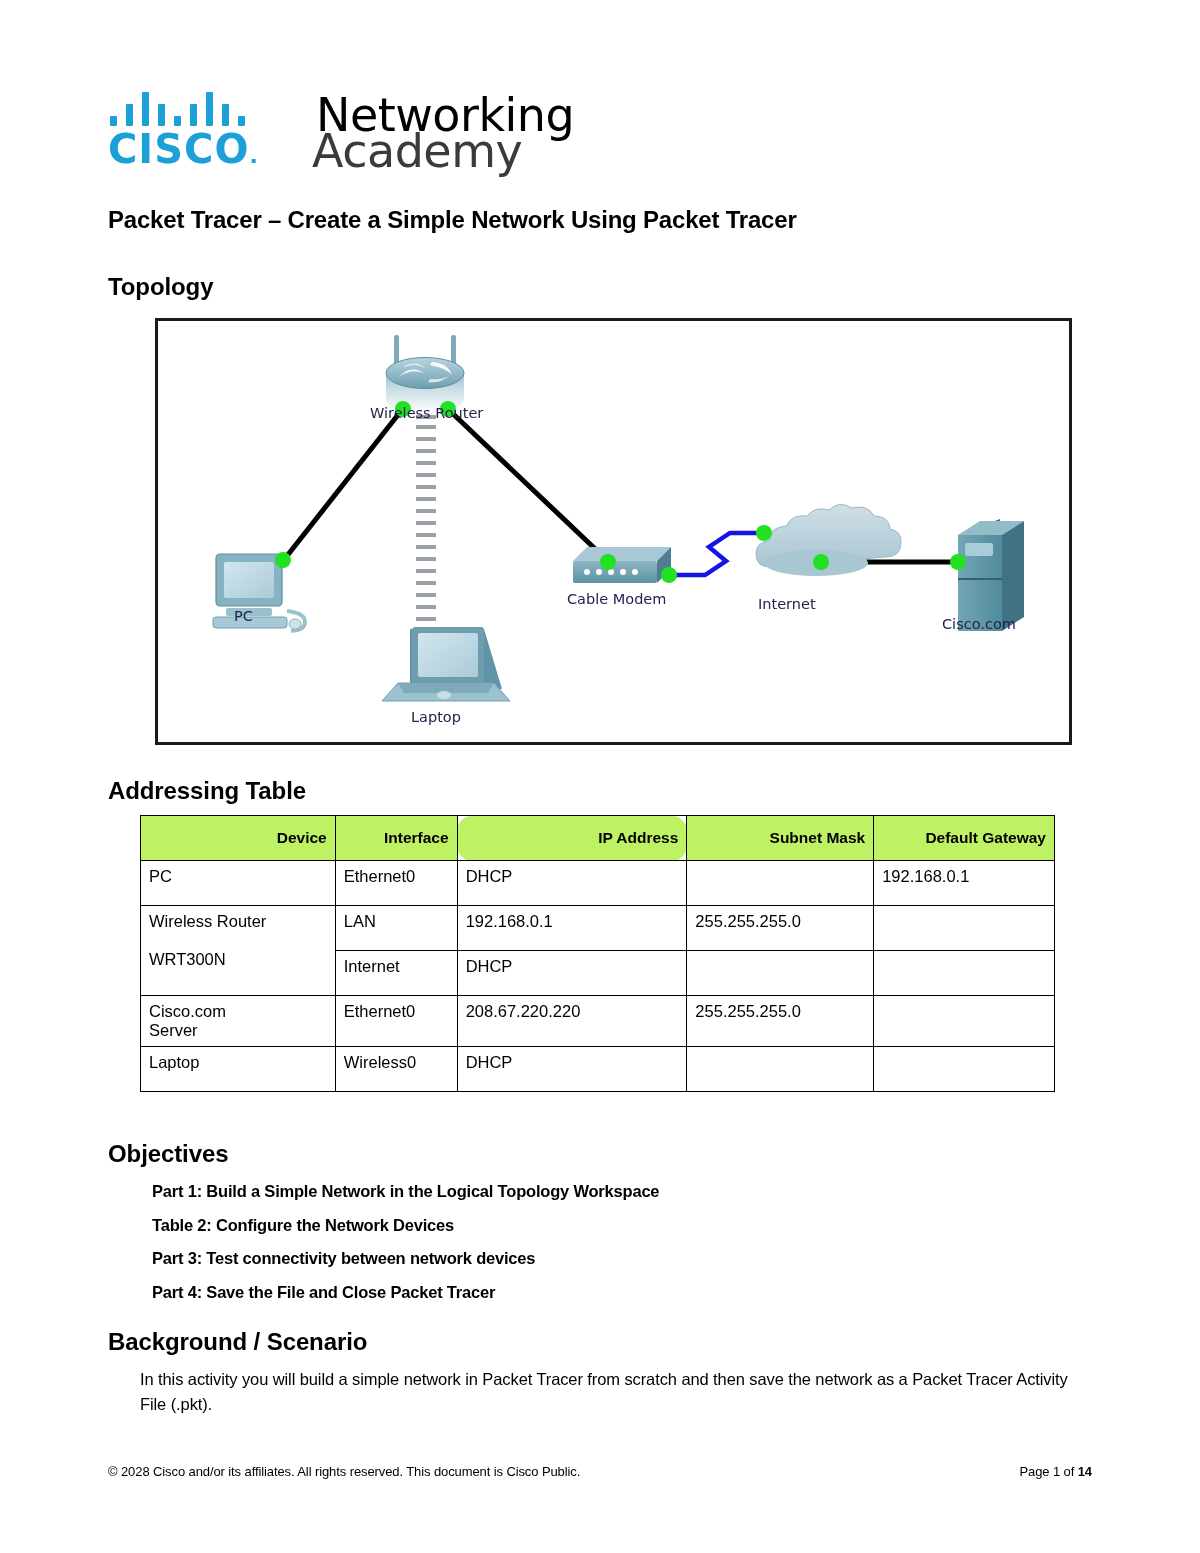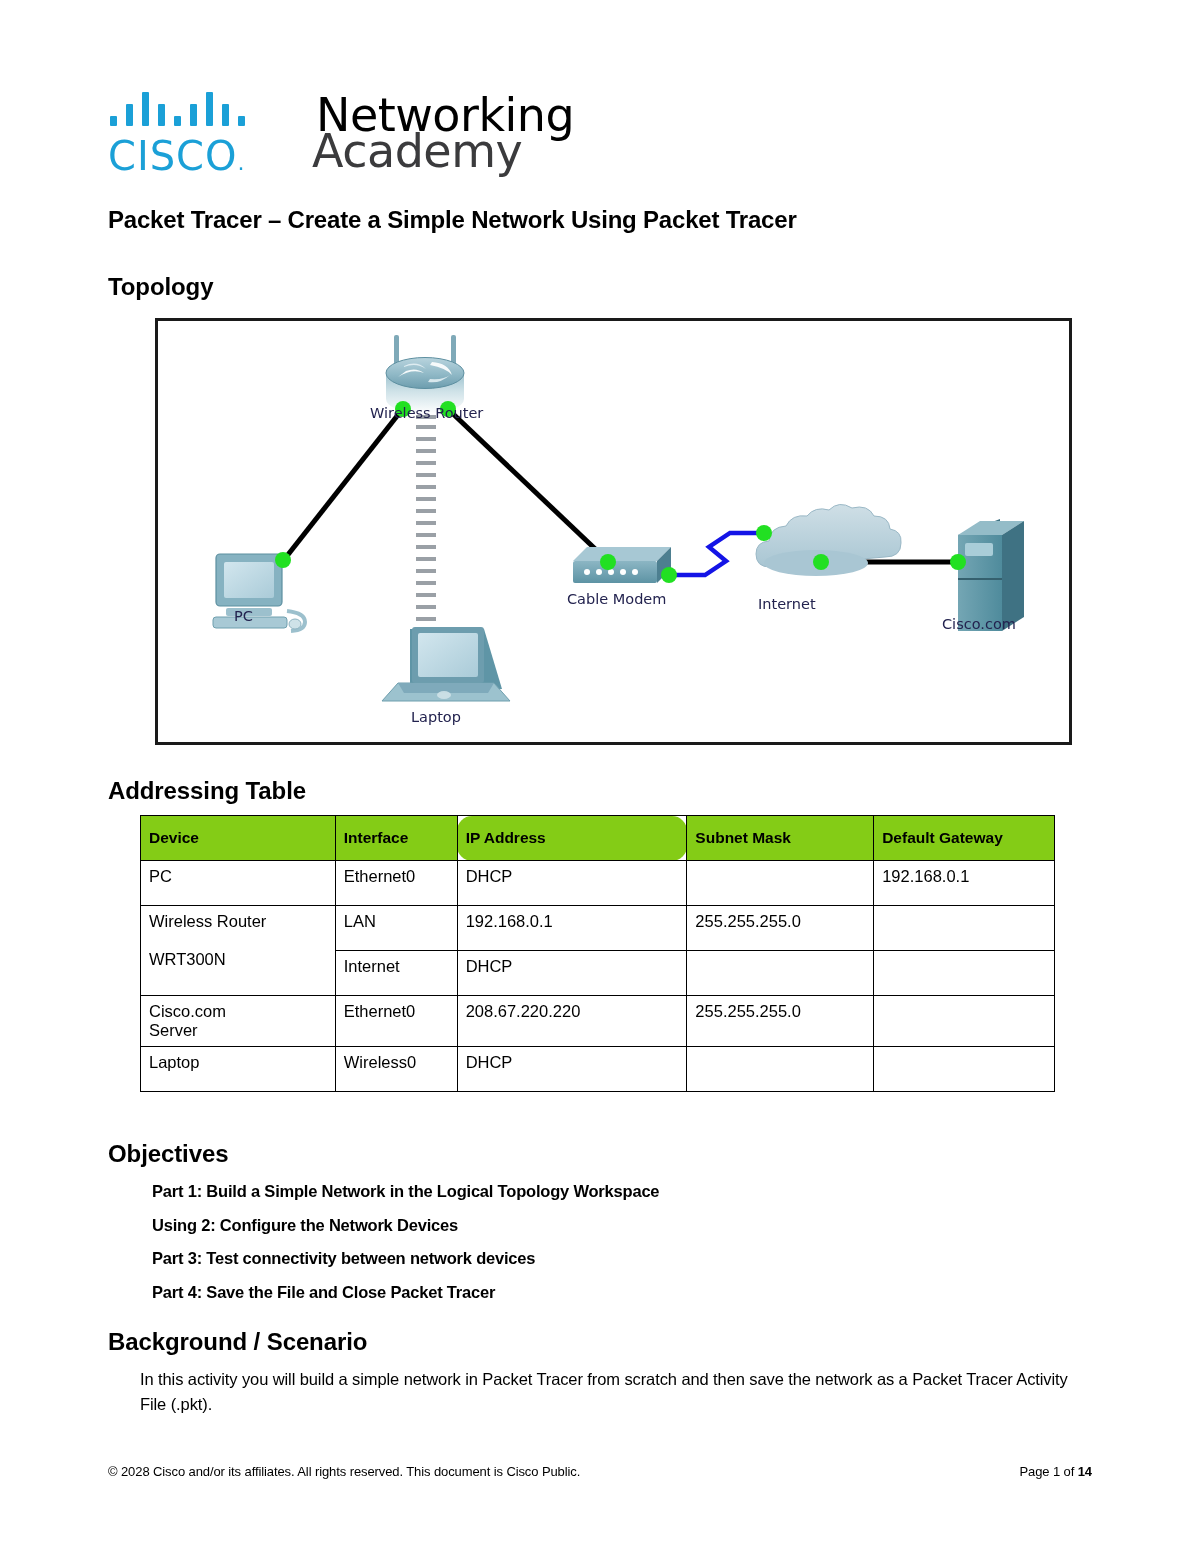--- a/index.html
+++ b/index.html
@@ -20,22 +20,22 @@
     position: absolute;
     left: 108px; top: 72px;
     width: 420px; height: 105px;
   }
   .logo-bars { position: absolute; left: 2px; top: 12px; width: 148px; height: 42px; }
   .logo-bars span {
     position: absolute; bottom: 0;
     width: 7px; background: #1ba0d7; border-radius: 1px;
   }
   .logo-cisco {
-    position: absolute; left: 0px; top: 61px;
-    font-size: 40px; font-weight: normal; letter-spacing: 1px;
+    position: absolute; left: 0px; top: 54px;
+    font-size: 40px; font-weight: bold; letter-spacing: 1px;
     color: #1ba0d7;
     font-family: "DejaVu Sans", sans-serif;
   }
   .logo-cisco .dot { font-size: 22px; color: #1ba0d7; }
   .logo-word-net {
     position: absolute; left: 188px; top: 16px;
     font-size: 46px; color: #000000; font-weight: 400;
     font-family: "DejaVu Sans", sans-serif; letter-spacing: -0.5px; margin-left: 20px;
   }
   .logo-word-acad {
@@ -85,22 +85,22 @@
     border-collapse: collapse;
     font-size: 16.5px;
     font-family: "Liberation Sans", sans-serif;
   }
   .addr-table th, .addr-table td {
     border: 1.5px solid #000;
     padding: 6px 8px;
     vertical-align: top;
   }
   .addr-table thead th {
-    background: #84cc16;
-    text-align: left;
+    background: #bef264;
+    text-align: right;
     font-weight: bold;
     font-size: 15.5px;
     height: 45px;
     vertical-align: middle;
   }
   .addr-table td { height: 45px; }
   .c-device { width: 195px; }
   .c-iface  { width: 122px; }
   .c-ip     { width: 230px; border-radius: 15px; }
   .c-mask   { width: 187px; }
@@ -348,21 +348,21 @@
       <td>Wireless0</td>
       <td>DHCP</td>
       <td></td>
       <td></td>
     </tr>
   </tbody>
 </table>
 
 <div class="h2" id="h-objectives">Objectives</div>
 <div class="obj-item" id="obj-0">Part 1: Build a Simple Network in the Logical Topology Workspace</div>
-<div class="obj-item" id="obj-1">Using 2: Configure the Network Devices</div>
+<div class="obj-item" id="obj-1">Table 2: Configure the Network Devices</div>
 <div class="obj-item" id="obj-2">Part 3: Test connectivity between network devices</div>
 <div class="obj-item" id="obj-3">Part 4: Save the File and Close Packet Tracer</div>
 
 <div class="h2" id="h-background">Background / Scenario</div>
 <div class="bg-para">In this activity you will build a simple network in Packet Tracer from scratch and then save the network as a Packet Tracer Activity File (.pkt).</div>
 
 <div class="footer-left">© 2028 Cisco and/or its affiliates. All rights reserved. This document is Cisco Public.</div>
 <div class="footer-right"><span>Page 1 of </span><b>14</b></div>
 
 </body></html>

